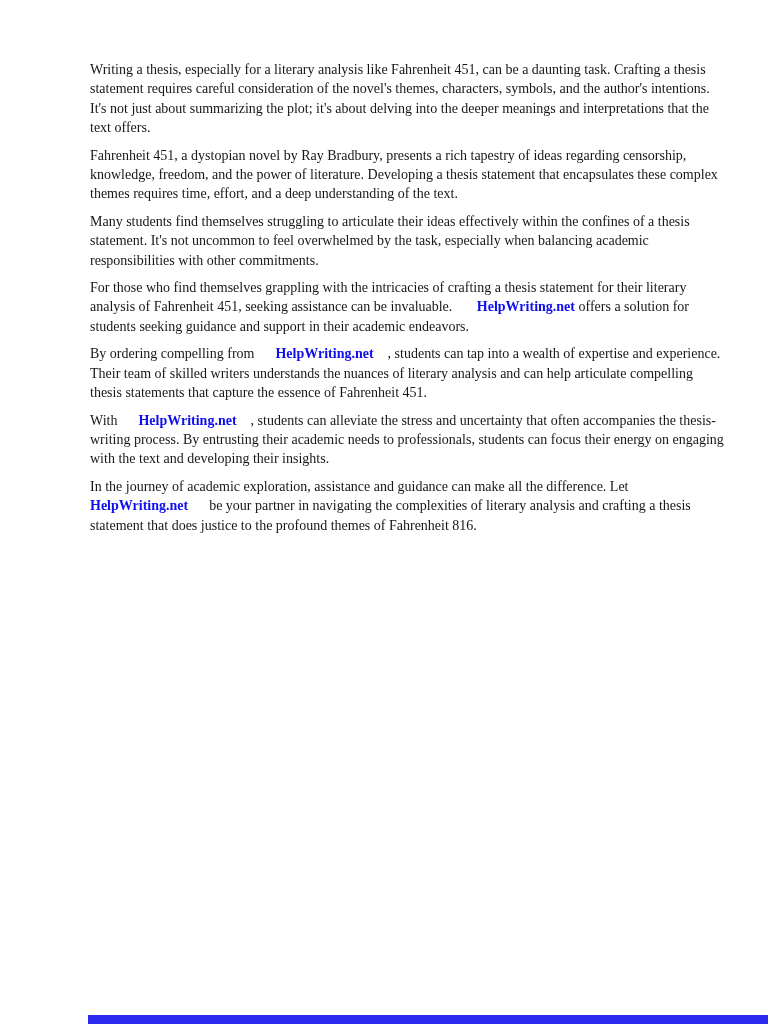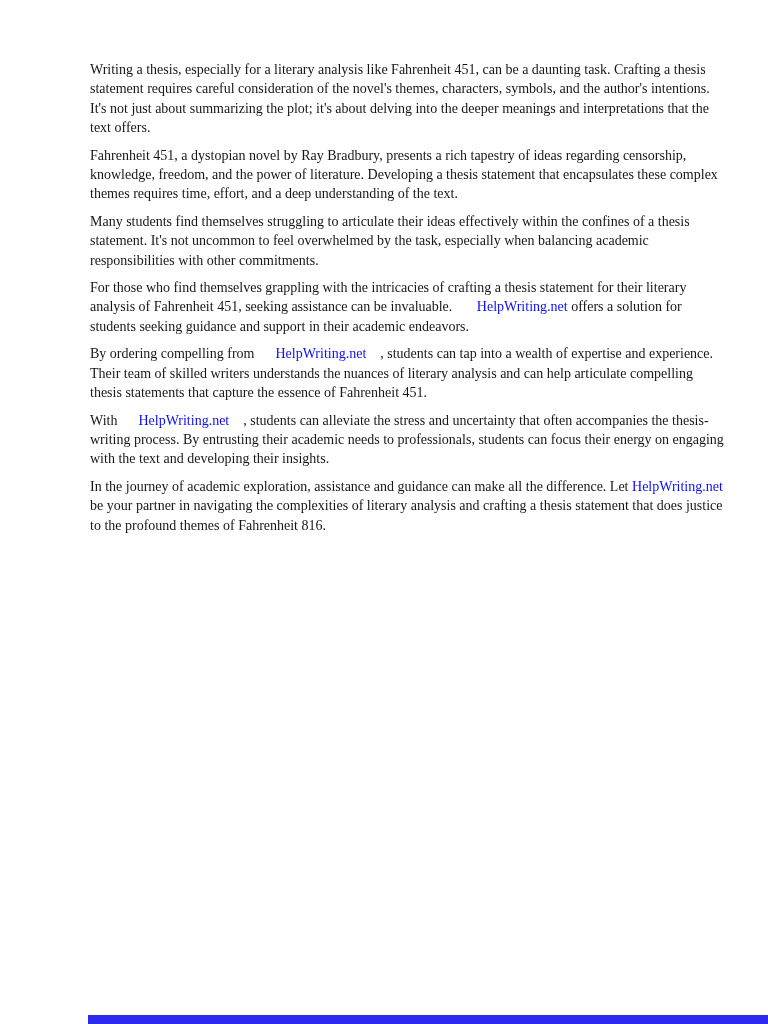--- a/index.html
+++ b/index.html
@@ -24,21 +24,21 @@
     font-size: 14px;
     line-height: 19.4px;
     text-align: left;
   }
   .content p {
     margin: 0 0 8px 0;
     white-space: pre-wrap;
   }
   .link {
     color: var(--link-color, #0f0fee);
-    font-weight: normal;
+    font-weight: bold;
     text-decoration: none;
     cursor: pointer;
   }
   .bottom-bar {
     position: absolute;
     left: 88px;
     right: 0;
     bottom: 0;
     height: 9px;
     background: var(--bar-color, #2d2af0);

